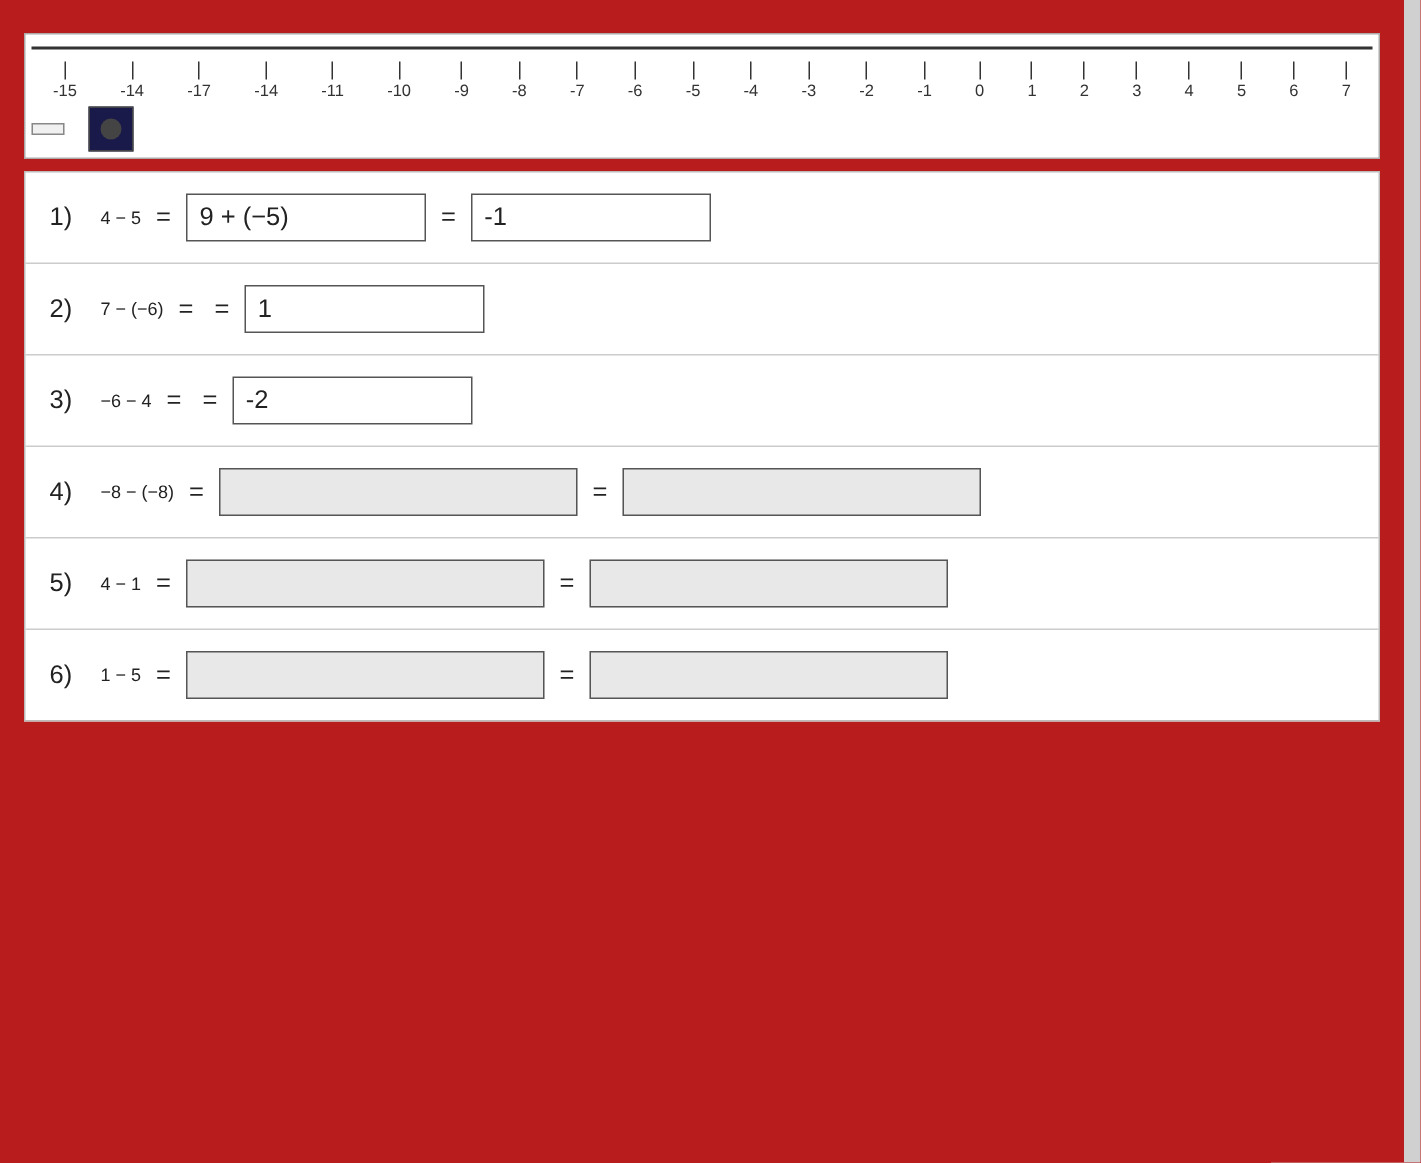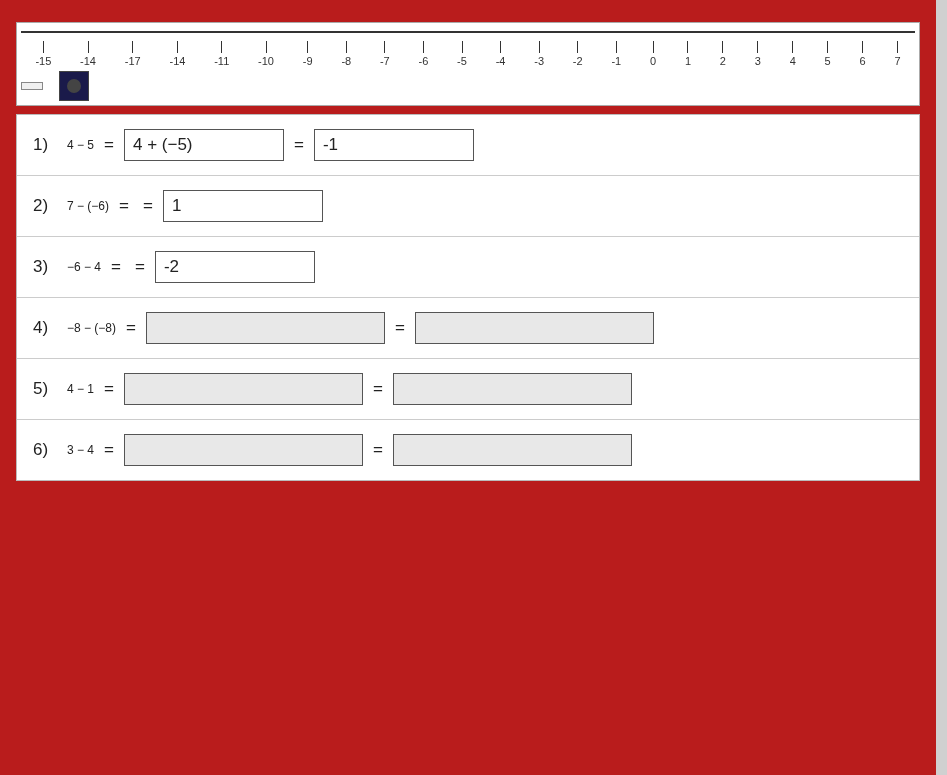--- a/index.html
+++ b/index.html
@@ -251,21 +251,21 @@
       </div>
     </div>
   </div>
 
   <div class="problems-container">
 
   <div class="problem-row">
         <span class="problem-number">1)</span>
         <span class="math-text">4 − 5</span>
         <span class="equals">=</span>
-        <div class="answer-box filled">4 + (−5)</div>
+        <div class="answer-box filled">9 + (−5)</div>
         <span class="equals">=</span>
         <div class="answer-box filled">-1</div>
       </div>
       <div class="problem-row">
         <span class="problem-number">2)</span>
         <span class="math-text">7 − (−6)</span>
         <span class="equals">=</span>
         <span class="equals">=</span>
         <div class="answer-box filled">1</div>
       </div>
@@ -295,21 +295,21 @@
         <div class="answer-box empty">
           <input type="text" style="border: none; outline: none; background: transparent; width: 100%; font-size: 17px;">
         </div>
         <span class="equals">=</span>
         <div class="answer-box empty">
           <input type="text" style="border: none; outline: none; background: transparent; width: 100%; font-size: 17px;">
         </div>
       </div>
       <div class="problem-row">
         <span class="problem-number">6)</span>
-        <span class="math-text">3 − 4</span>
+        <span class="math-text">1 − 5</span>
         <span class="equals">=</span>
         <div class="answer-box empty">
           <input type="text" style="border: none; outline: none; background: transparent; width: 100%; font-size: 17px;">
         </div>
         <span class="equals">=</span>
         <div class="answer-box empty">
           <input type="text" style="border: none; outline: none; background: transparent; width: 100%; font-size: 17px;">
         </div>
       </div>
     </div>

